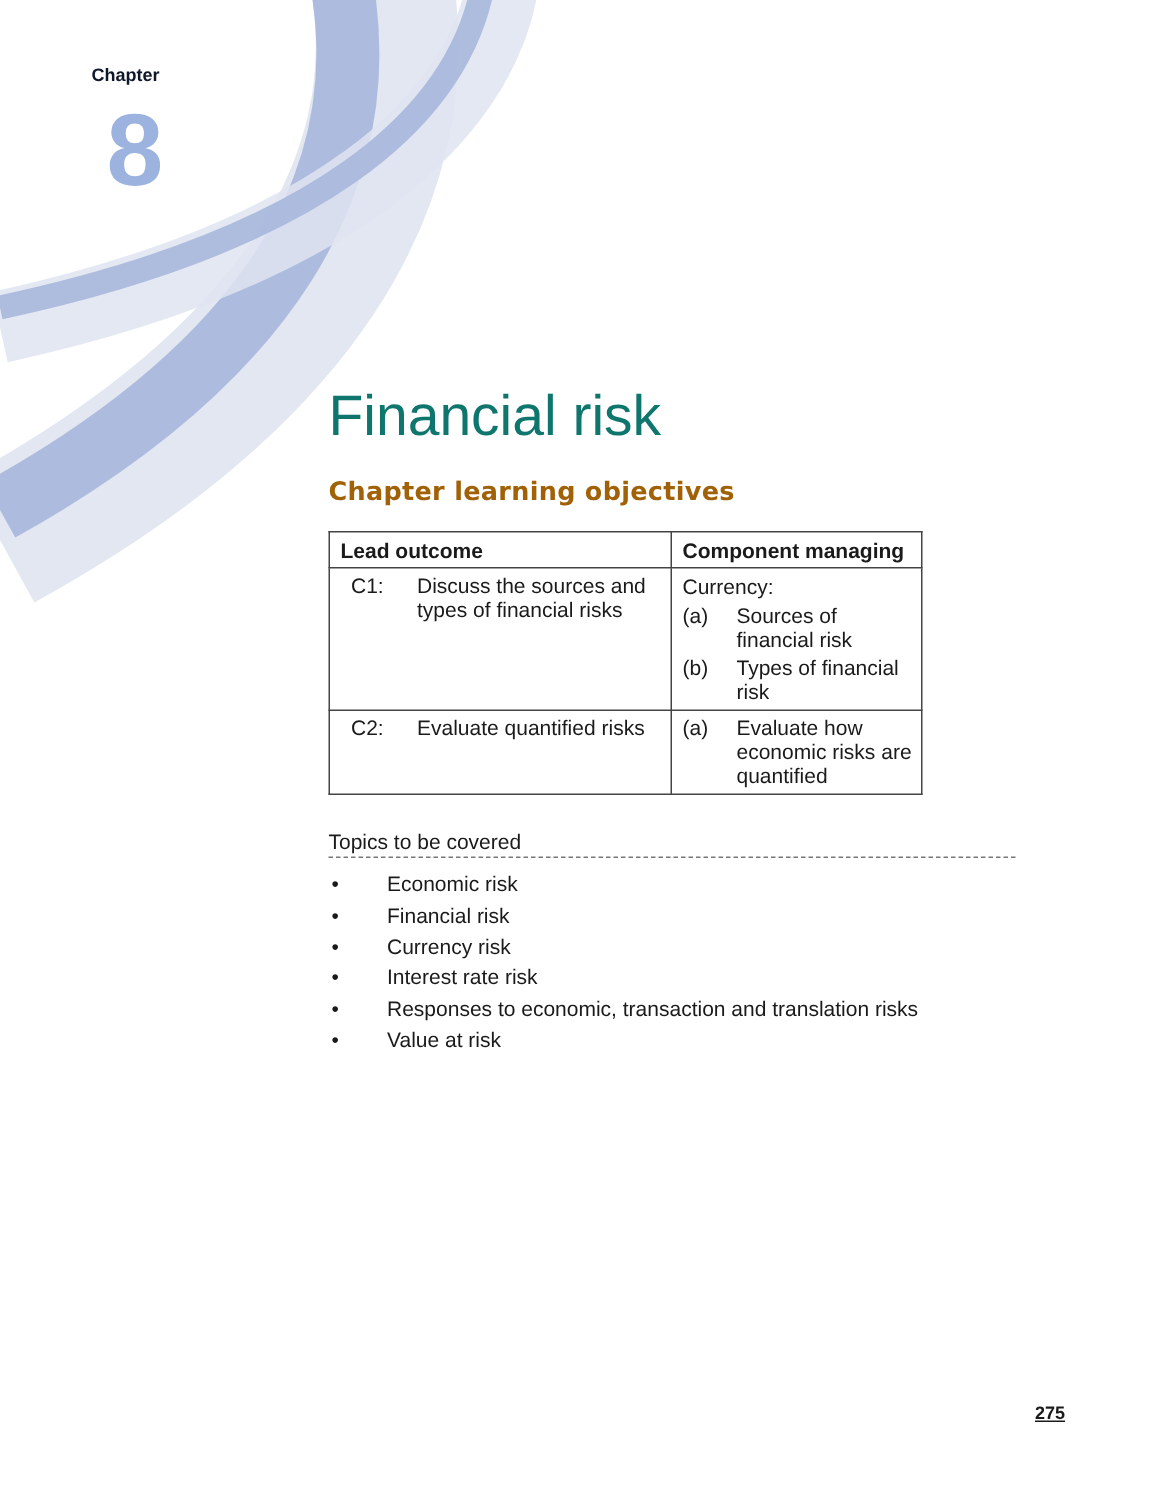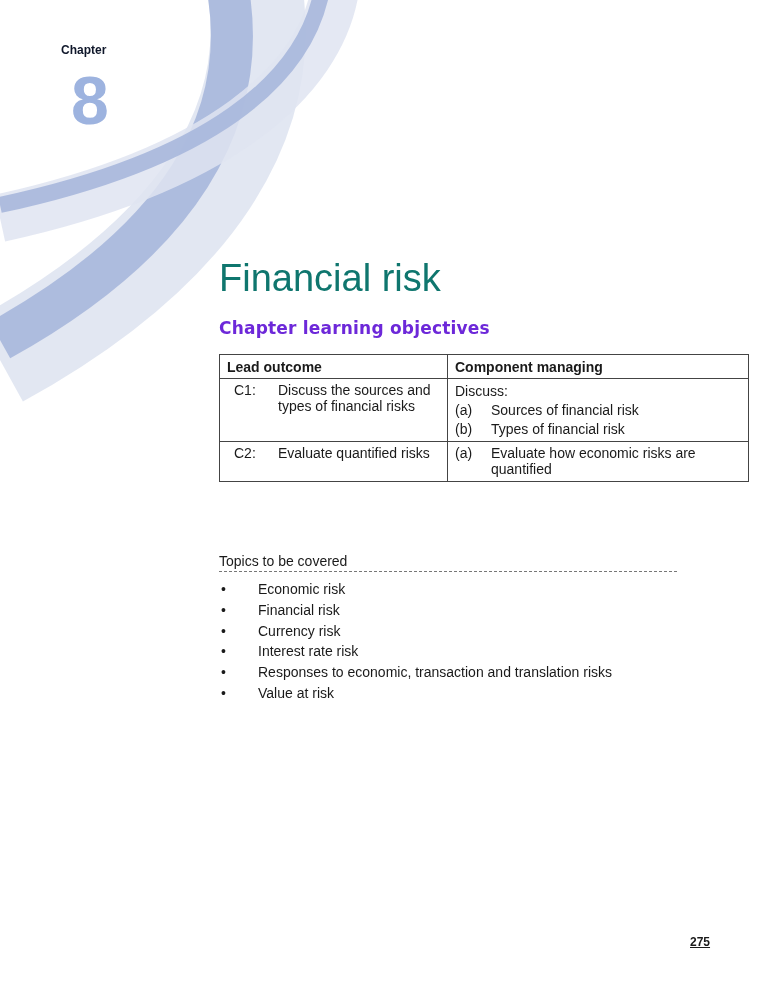--- a/index.html
+++ b/index.html
@@ -17,26 +17,26 @@
   .chapter-number {
     position: absolute; left: 71px; top: 66px;
     font-size: 68px; font-weight: bold; color: #9db3df; line-height: 1;
   }
   .title {
     position: absolute; left: 219px; top: 258px;
     font-size: 38px; color: #0f766e; line-height: 1.1;
   }
   .subtitle {
     position: absolute; left: 219px; top: 318px;
-    font-size: 17px; font-weight: 900; color: #6d28d9;
+    font-size: 17px; font-weight: 900; color: #a16207;
     font-family: "DejaVu Sans", sans-serif; letter-spacing: 0.2px; text-align: center;
   }
   table.objectives {
     position: absolute; left: 219px; top: 354px;
-    width: 530px; border-collapse: collapse;
+    width: 396px; border-collapse: collapse;
     font-size: 14px; line-height: 16px;
   }
   table.objectives th, table.objectives td {
     border: 1px solid #444; vertical-align: top; text-align: left;
     padding: 3px 6px 4px 7px;
   }
   table.objectives th { font-weight: bold; padding-top: 4px; padding-bottom: 3px; }
   table.objectives th:first-child, table.objectives td:first-child { width: 214px; }
   .lead { display: flex; }
   .lead .code { width: 44px; flex: none; padding-left: 7px; }
@@ -92,21 +92,21 @@
   </thead>
   <tbody>
     <tr>
       <td>
         <div class="lead">
           <span class="code">C1:</span>
           <span class="text">Discuss the sources and types of financial risks</span>
         </div>
       </td>
       <td>
-        <div class="comp-intro">Discuss:</div>
+        <div class="comp-intro">Currency:</div>
         <div class="comp-row">
           <span class="letter">(a)</span>
           <span class="text">Sources of financial risk</span>
         </div>
         <div class="comp-row">
           <span class="letter">(b)</span>
           <span class="text">Types of financial risk</span>
         </div>
       </td>
     </tr>

